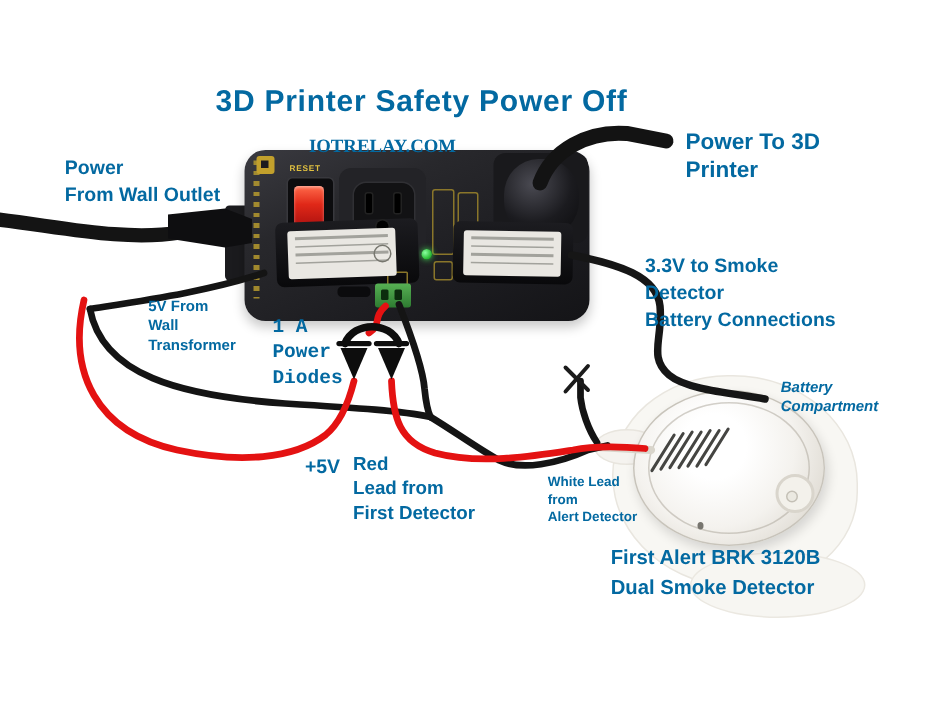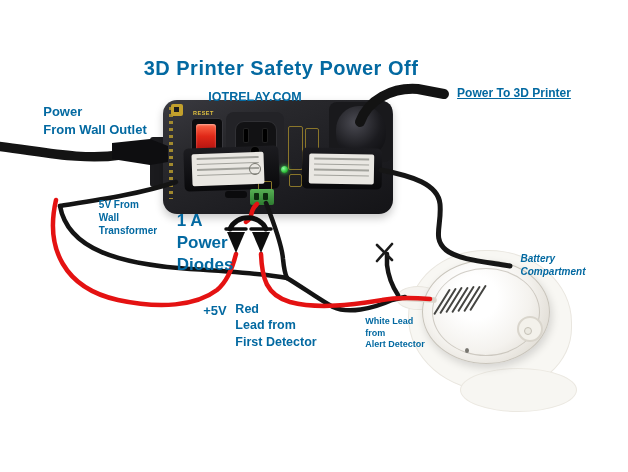--- a/index.html
+++ b/index.html
@@ -161,32 +161,36 @@
       <path d="M 226,229 L 246,229" stroke="#0d0d0d" stroke-width="3.5" stroke-linecap="round"></path>
       <polygon points="227,232 245,232 236,253" fill="#0d0d0d"></polygon>
     </g>
     <g>
       <path d="M 251,229 L 271,229" stroke="#0d0d0d" stroke-width="3.5" stroke-linecap="round"></path>
       <polygon points="252,232 270,232 261,253" fill="#0d0d0d"></polygon>
     </g>
   </svg>
 
   <div class="lbl" style="left:281px;top:56px;font-size:20px;letter-spacing:.5px;">3D Printer Safety Power Off</div>
-  <div class="lbl" style="left:255px;top:90px;font-size:12.5px;">IOTRELAY.COM</div>
+  <div class="lbl" style="left:255px;top:90px;font-size:12.5px;font-family:Liberation Serif, serif;">IOTRELAY.COM</div>
   <div class="lbl" style="left:95px;top:103px;font-size:13px;line-height:1.35;">Power
 From Wall Outlet</div>
-  <div class="lbl" style="left:514px;top:86px;font-size:12px;text-decoration:underline;">Power To 3D Printer</div>
+  <div class="lbl" style="left:514px;top:86px;font-size:15px;">Power To 3D Printer</div>
+  <div class="lbl" style="left:496px;top:168px;font-size:13px;line-height:1.4;">3.3V to Smoke Detector
+Battery Connections</div>
   <div class="lbl" style="left:128px;top:198px;font-size:10px;line-height:1.3;">5V From
 Wall
 Transformer</div>
-  <div class="lbl" style="left:205px;top:210px;font-size:17px;line-height:1.3;">1 A
+  <div class="lbl" style="left:205px;top:210px;font-size:13px;line-height:1.3;font-family:Liberation Mono, monospace;">1 A
 Power
 Diodes</div>
   <div class="lbl" style="left:215px;top:303px;font-size:13px;">+5V</div>
   <div class="lbl" style="left:276px;top:301px;font-size:12.5px;line-height:1.3;">Red
 Lead from
 First Detector</div>
   <div class="lbl" style="left:395px;top:316px;font-size:9px;line-height:1.3;">White Lead
 from
 Alert Detector</div>
   <div class="lbl" style="left:553px;top:252px;font-size:10px;line-height:1.3;font-style:italic;">Battery
 Compartment</div>
+  <div class="lbl" style="left:477px;top:362px;font-size:13.5px;line-height:1.45;">First Alert BRK 3120B
+Dual Smoke Detector</div>
 </div>
 
 </body></html>

